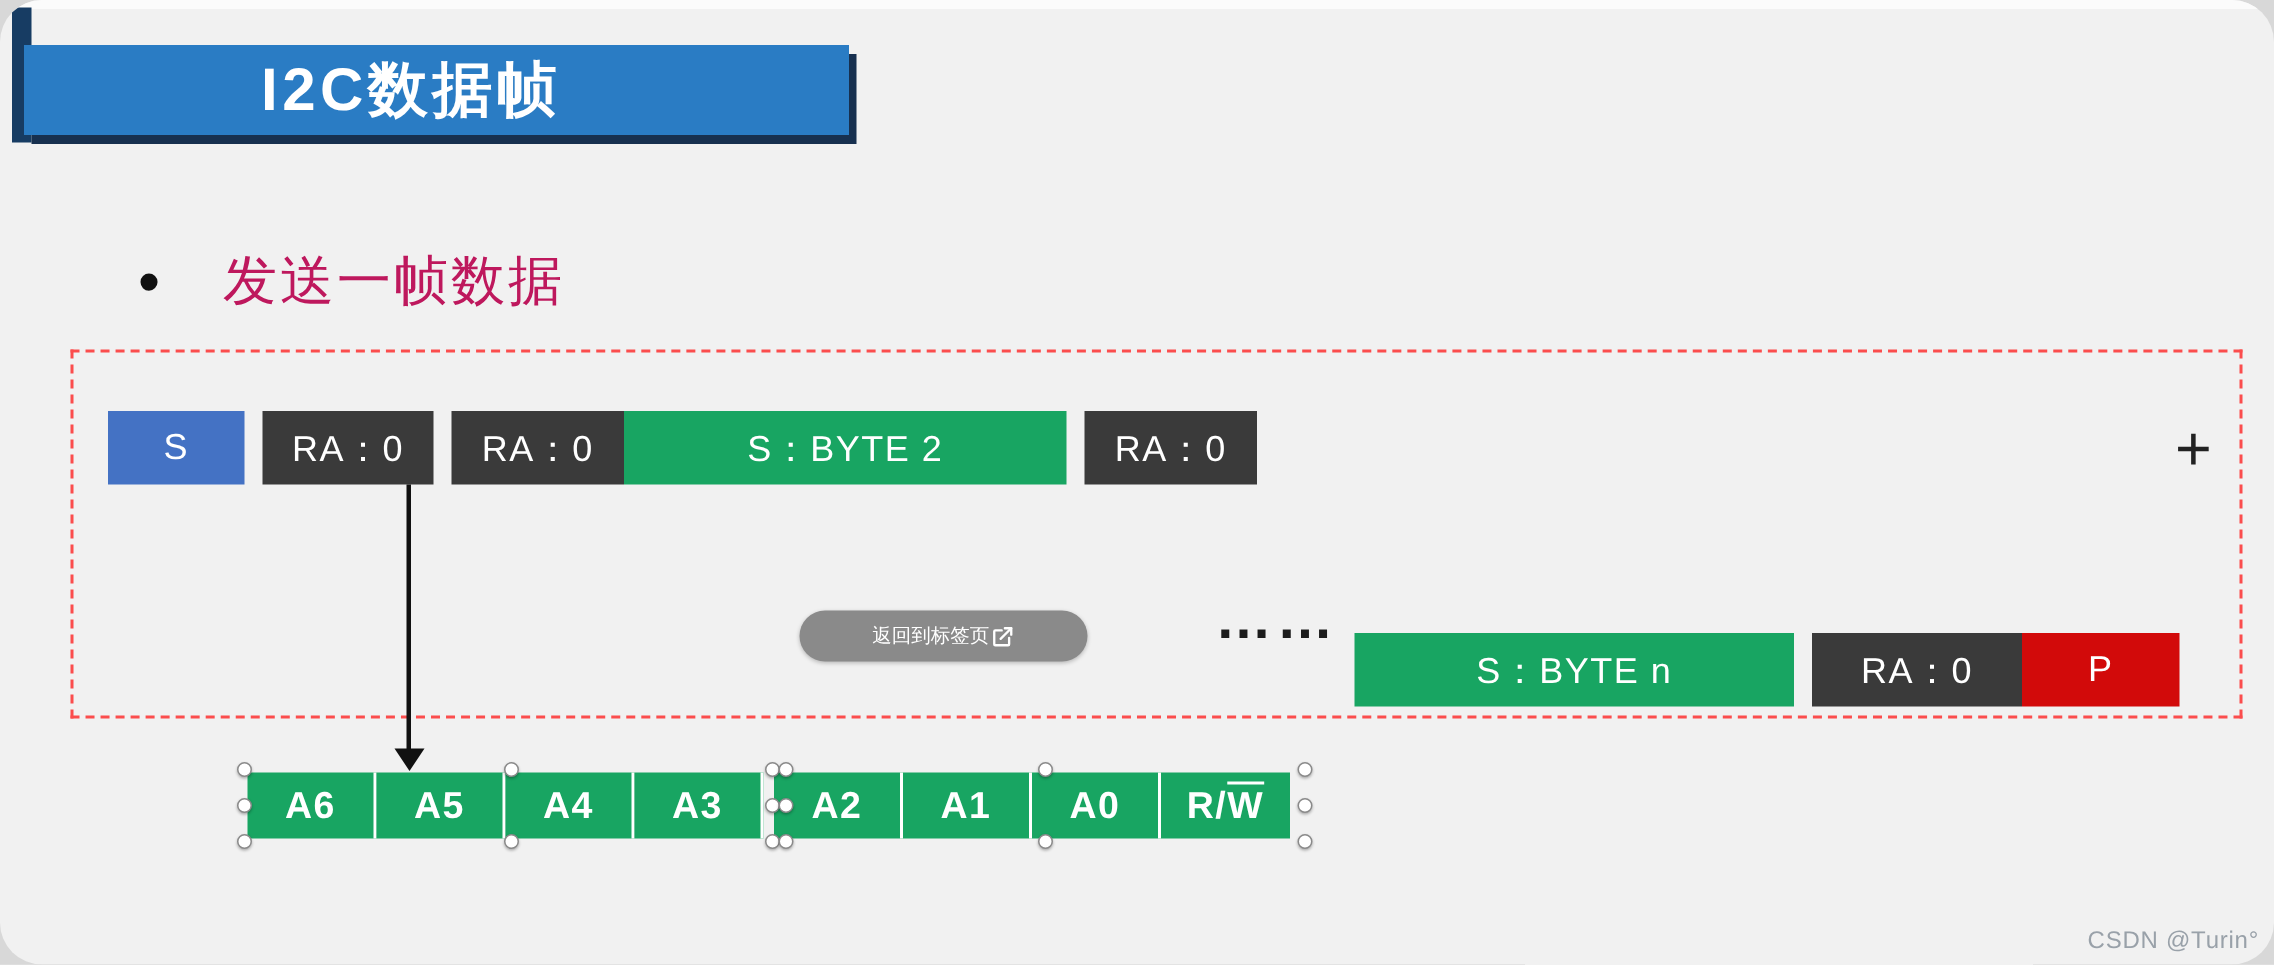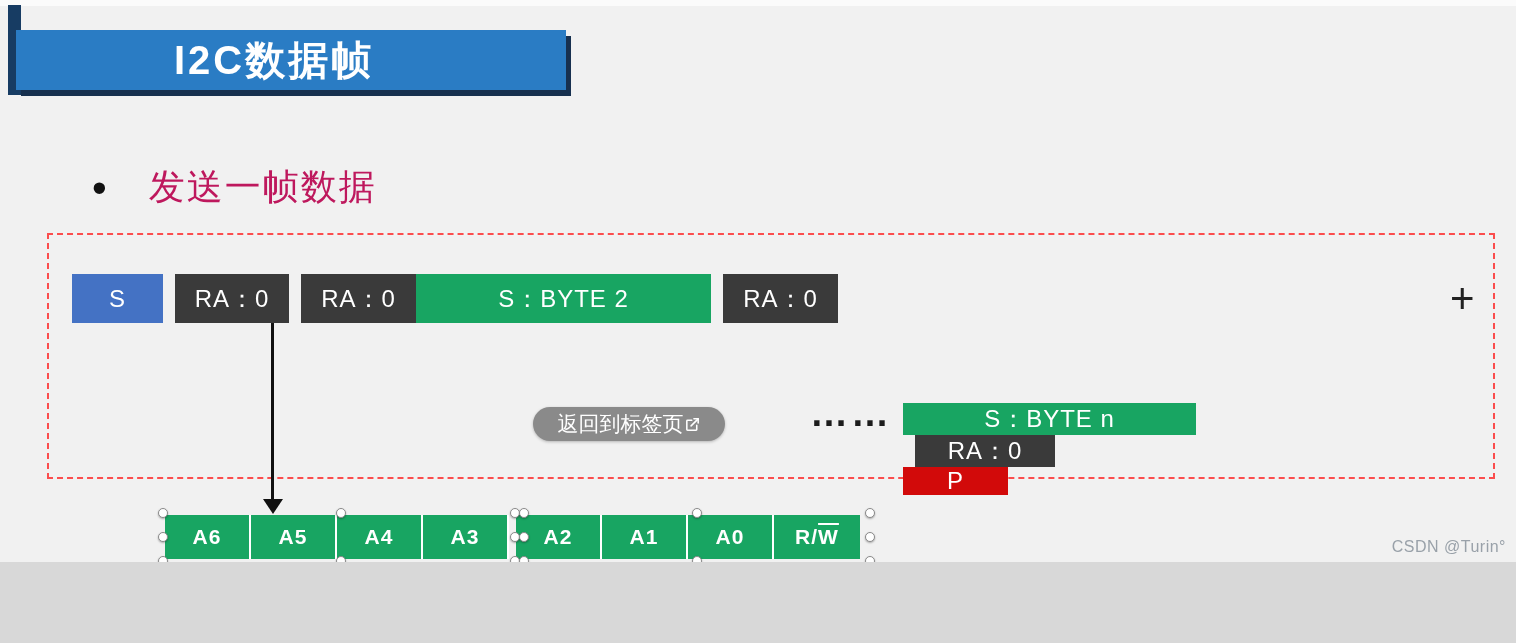--- a/index.html
+++ b/index.html
@@ -1,21 +1,21 @@
 <!DOCTYPE html>
 <html style="--bg: #f1f1f1; --title-blue: #2a7cc4; --title-shadow: #17304f; --accent-bar: #173c63; --green: #18a562; --dark: #3a3a3a; --start-blue: #4472c4; --stop-red: #d20a0a; --dashed-red: #fb4d4d; --overlay-gray: #8a8a8a;"><head>
 <meta charset="utf-8">
 <style>
   * { margin:0; padding:0; box-sizing:border-box; }
   html,body { background:#d8d8d8; }
   body { font-family:"Liberation Sans", sans-serif; }
 
   #stage {
-    position:relative; width:1516px; height:562px;
-    background:var(--bg,#f1f1f1); overflow:hidden;
+    position:relative; width:1516px; height:643px;
+    background:var(--bg,#f1f1f1); overflow:hidden;border-radius:28px;
   }
 
   .top-strip { position:absolute; left:0; top:0; width:1516px; height:6px; background:#fbfbfb; }
 
   .accent-bar { position:absolute; left:8px; top:5px; width:13px; height:90px; background:var(--accent-bar,#173c63); }
 
   .title-banner {
     position:absolute; left:16px; top:30px; width:550px; height:60px;
     background:var(--title-blue,#2a7cc4);
     box-shadow:5px 6px 0 var(--title-shadow,#17304f);
@@ -27,56 +27,56 @@
   .bullet-marker { font-size:42px; color:#111; line-height:46px; }
   .bullet-text { font-size:36px; color:#be185d; font-weight:500; letter-spacing:2px; }
 
   .dashed-box {
     position:absolute; left:47px; top:233px; width:1448px; height:246px;
     border:2px dashed var(--dashed-red,#fb4d4d);
   }
 
   .frame-row { position:absolute; display:flex; height:49px; }
   #frame-row1 { left:72px; top:274px; }
-  #frame-row2 { left:903px; top:403px;flex-direction:column; }
+  #frame-row2 { left:903px; top:422px; }
 
   .block {
     height:100%; display:flex; align-items:center; justify-content:center;
     color:#fff; font-size:24px; letter-spacing:1px; white-space:nowrap;
   }
   .block.start { background:var(--start-blue,#4472c4); }
   .block.green { background:var(--green,#18a562); }
   .block.dark  { background:var(--dark,#3a3a3a);margin-left:12px; }
   .block.stop  { background:var(--stop-red,#d20a0a); }
 
   .plus-sign { position:absolute; left:1450px; top:274px; font-size:42px; color:#222; line-height:49px; }
 
   .ellipsis { position:absolute; left:810px; top:392px; font-size:38px; font-weight:bold; color:#1c1c1c; letter-spacing:3px; }
 
   .overlay-pill {
     position:absolute; left:533px; top:407px; height:34px; min-width:192px;
     background:var(--overlay-gray,#8a8a8a); border-radius:17px;
     display:flex; align-items:center; justify-content:center; gap:0;
-    color:#fff; font-size:21px; padding:0 16px; cursor:pointer;
+    color:#fff; font-size:13px; padding:0 16px; cursor:pointer;
     box-shadow:0 1px 3px rgba(0,0,0,0.25);
   }
 
   .down-arrow-line { position:absolute; left:271px; top:323px; width:3px; height:178px; background:#111; }
   .down-arrow-head {
     position:absolute; left:263px; top:499px; width:0; height:0;
     border-left:10px solid transparent; border-right:10px solid transparent;
     border-top:15px solid #111;
   }
 
   .address-row { position:absolute; left:165px; top:515px; height:44px; display:flex; }
   .cell {
     width:86px; height:100%; background:var(--green,#18a562);
     border-right:2px solid #fff;
     display:flex; align-items:center; justify-content:center;
-    color:#fff; font-size:21px; font-weight:bold; letter-spacing:1px;
+    color:#fff; font-size:25px; font-weight:bold; letter-spacing:1px;
   }
   .cell:last-child { border-right:none; }
   .group-gap { width:7px; height:100%; }
   .ovl { text-decoration:overline; }
 
   .handle {
     position:absolute; width:10px; height:10px; border-radius:50%;
     background:#fff; border:1px solid #8a8a8a;
     box-shadow:0 1px 2px rgba(0,0,0,0.3);
   }

